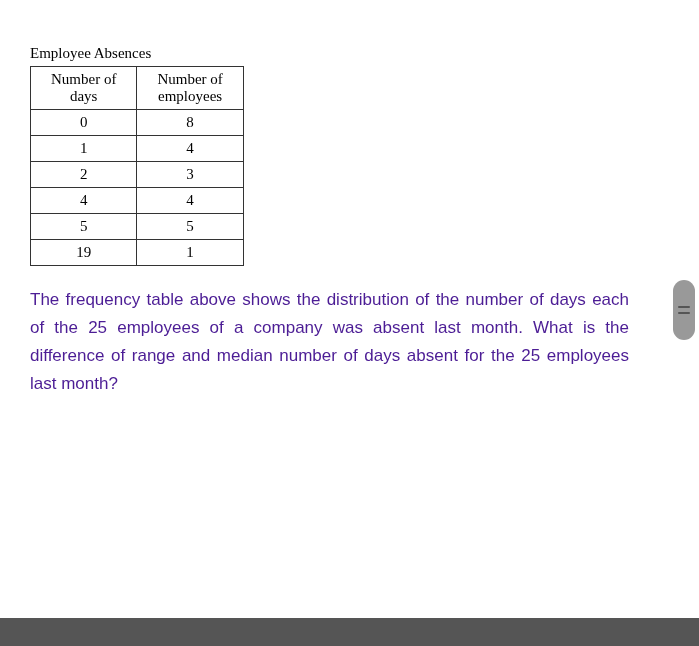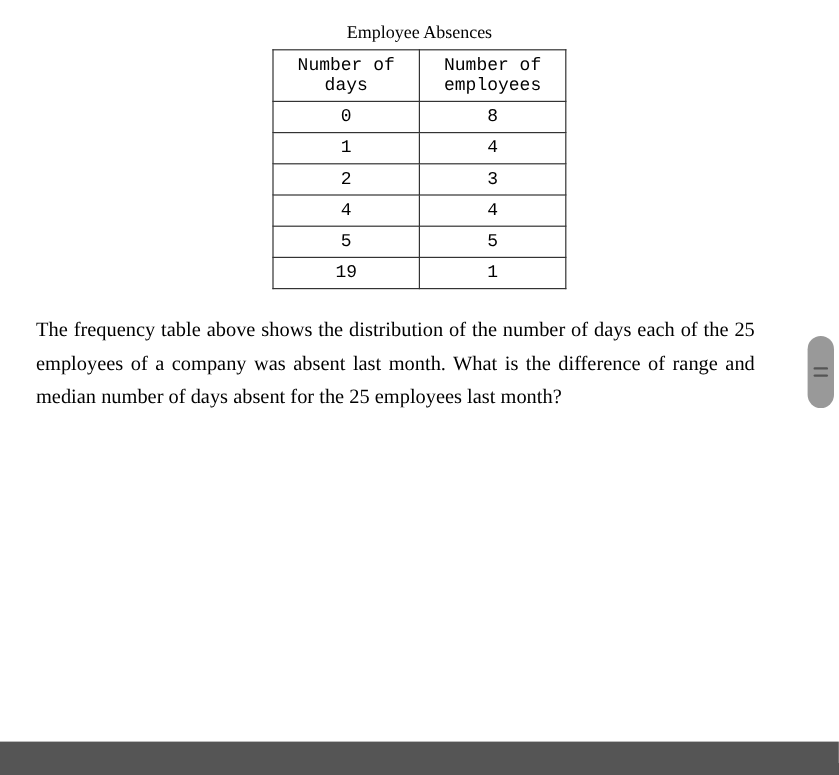--- a/index.html
+++ b/index.html
@@ -21,57 +21,58 @@
       width: 699px;
       height: 646px;
       background: #ffffff;
       padding: 20px 30px 0 30px;
       position: relative;
     }
 
     .table-section {
       display: flex;
       flex-direction: column;
-      align-items: center;
+      align-items: flex-start;
       margin-bottom: 20px;
+      margin-top: 25px;
     }
 
     .table-title {
       font-size: 15px;
       font-family: Georgia, serif;
       margin-bottom: 4px;
       text-align: center;
     }
 
     .absence-table {
       border-collapse: collapse;
       border: 1px solid #333;
       font-size: 15px;
-      font-family: Liberation Mono, monospace;
+      font-family: Liberation Serif, serif;
     }
 
     .absence-table th,
     .absence-table td {
       border: 1px solid #333;
       padding: 4px 28px;
       text-align: center;
       font-weight: normal;
     }
 
     .absence-table thead tr th {
       font-weight: normal;
       padding: 4px 20px;
     }
 
     .text-section {
       font-size: 17px;
-      font-family: Liberation Serif, serif;
+      font-family: Liberation Sans, sans-serif;
       line-height: 1.65;
       text-align: justify;
-      color: #000000;
+      color: #4c1d95;
       margin-top: 4px;
       padding-right: 40px;
     }
 
     .bottom-bar {
       position: absolute;
       bottom: 0;
       left: 0;
       width: 699px;
       height: 28px;

